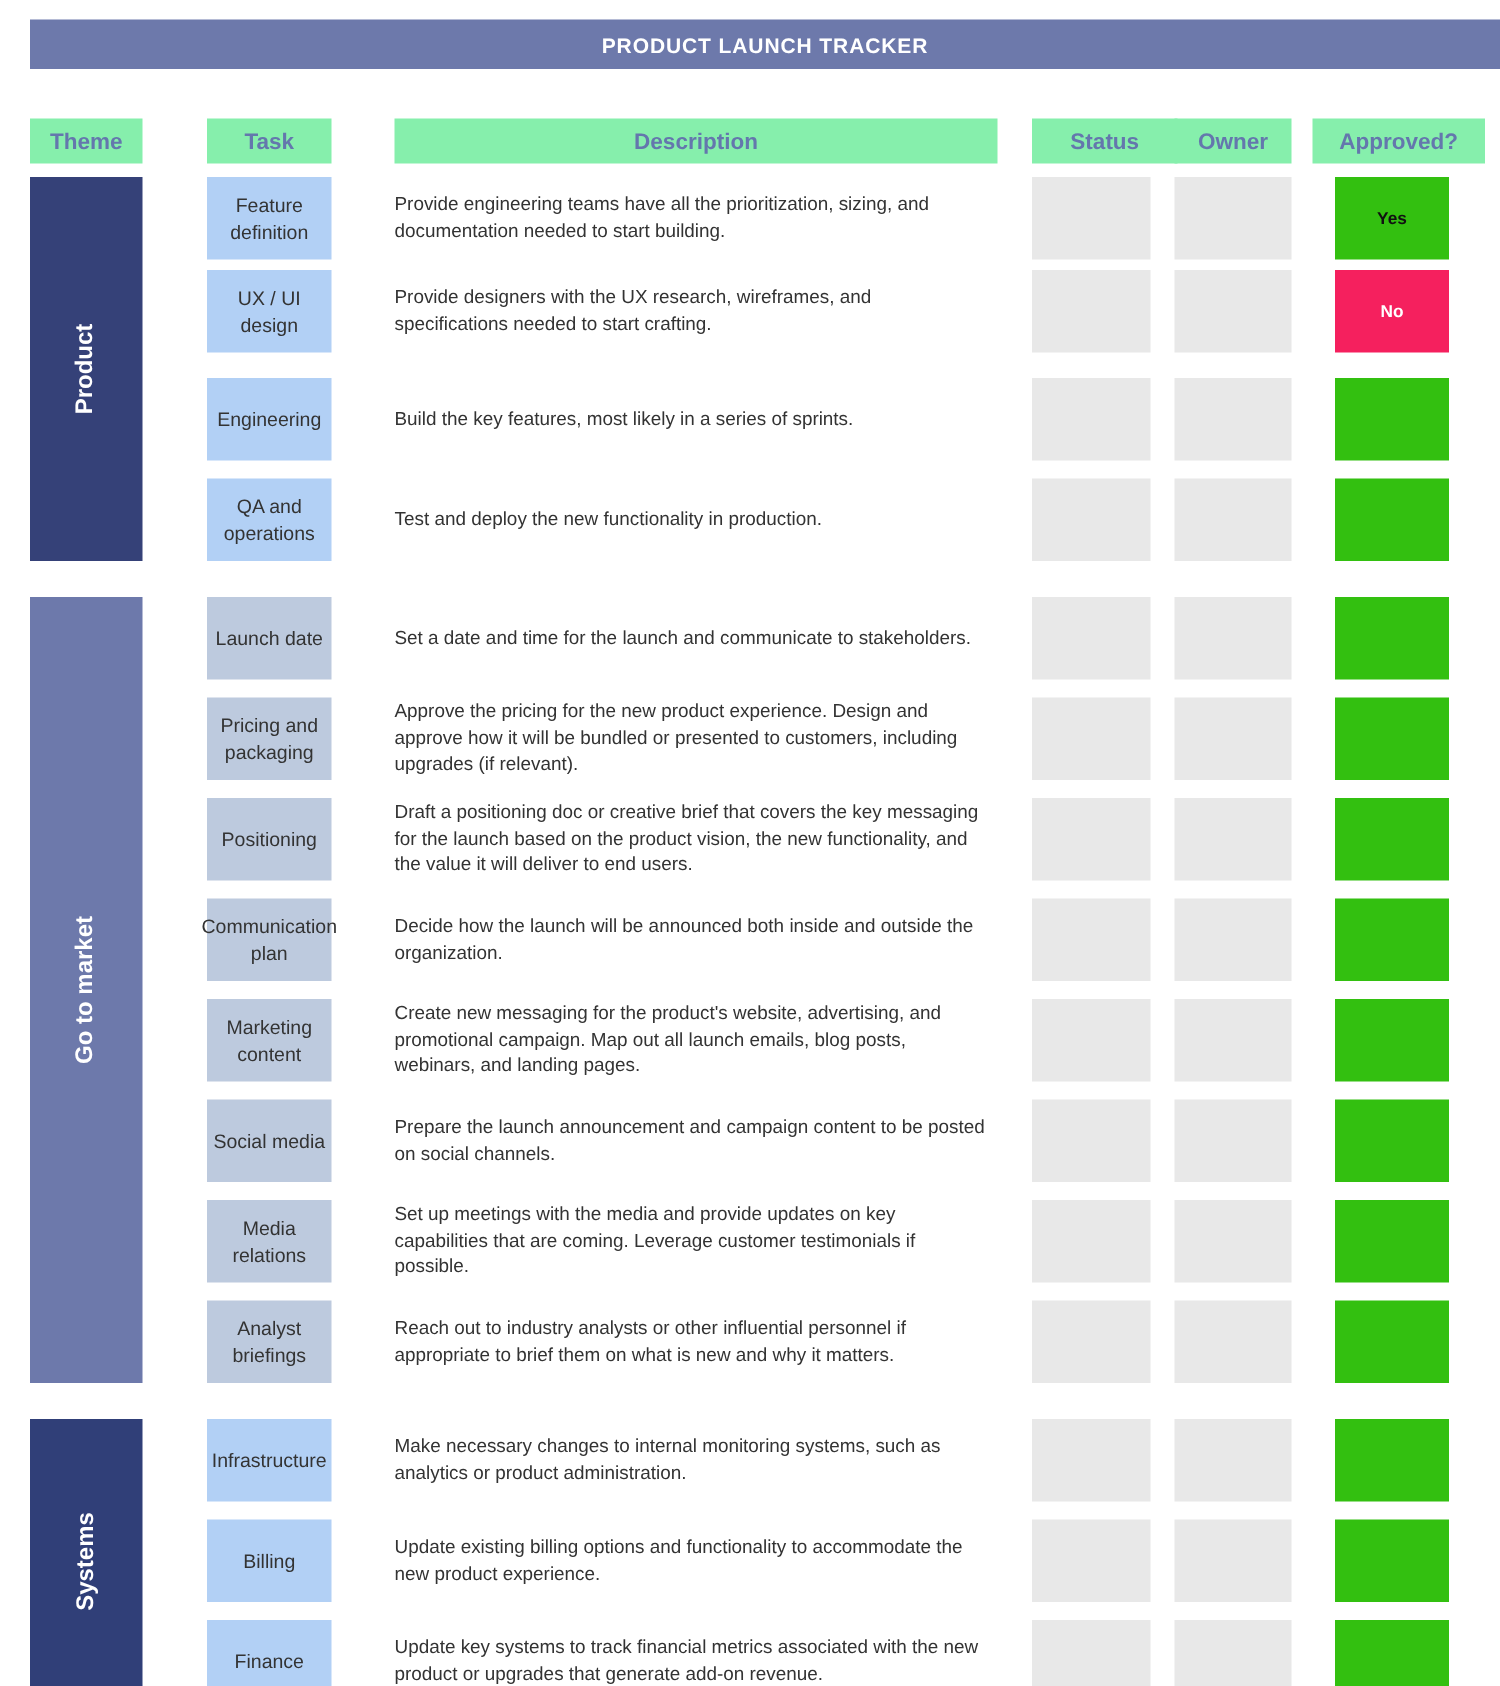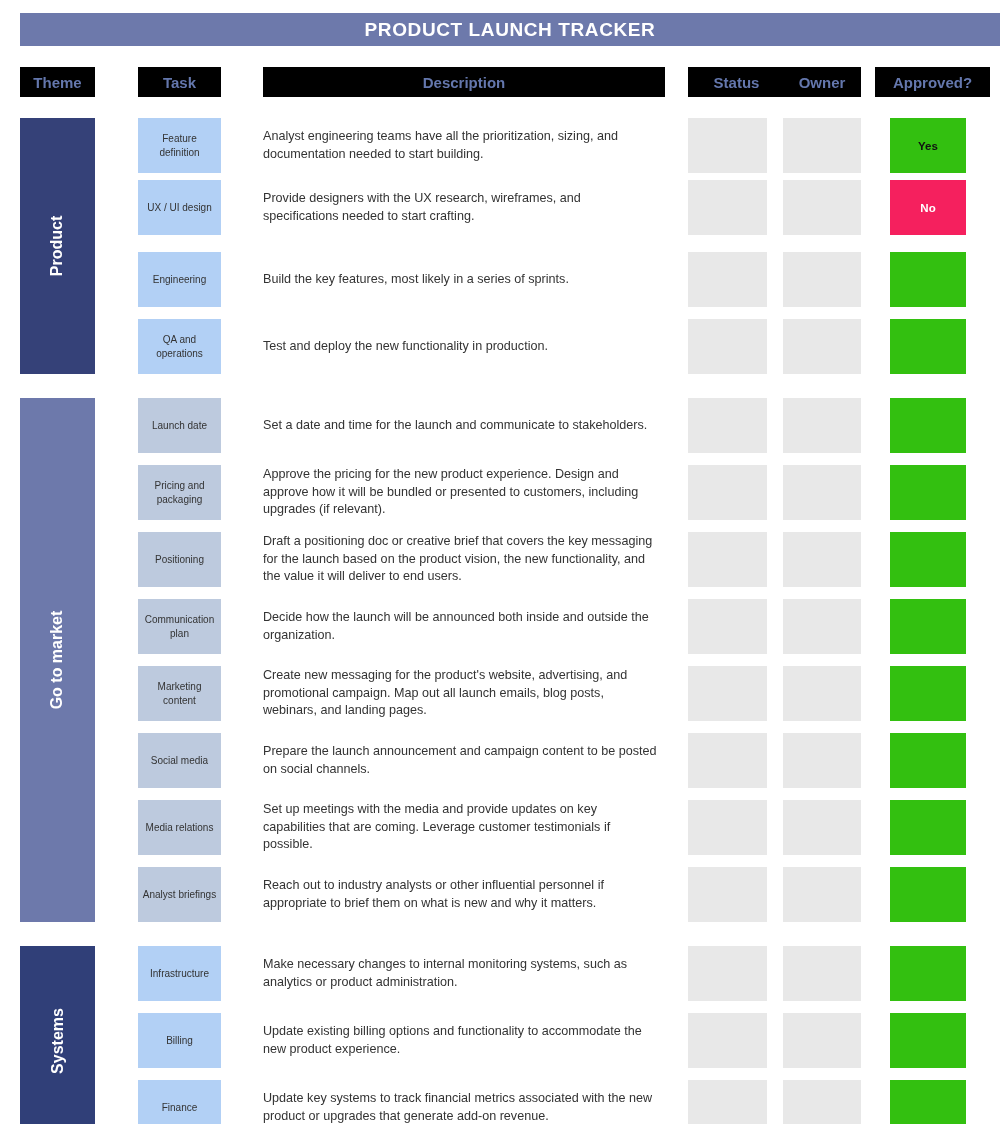--- a/index.html
+++ b/index.html
@@ -23,38 +23,38 @@
     top: 13px;
     width: 980px;
     height: 33px;
     background: #6d79ab;
     display: flex;
     align-items: center;
     justify-content: center;
   }
   .title-bar .title-text {
     color: #ffffff;
-    font-size: 19px;
+    font-size: 14px;
     font-weight: bold;
     letter-spacing: 0.6px;
   }
 
   
   .header-row {
     position: absolute;
     left: 0;
     top: 67px;
     width: 1000px;
     height: 30px;
   }
   .col-head {
     position: absolute;
-    top: 0;
+    top: 12px;
     height: 30px;
-    background: #000000;
+    background: #86efac;
     display: flex;
     align-items: center;
     justify-content: center;
     color: #6477ad;
     font-size: 15px;
     font-weight: bold;
   }
   .col-head.theme    { left: 20px;  width: 75px; }
   .col-head.task     { left: 138px; width: 83px; }
   .col-head.desc     { left: 263px; width: 402px; }
@@ -103,21 +103,21 @@
     top: 6px;
     height: 55px;
   }
   .cell.task {
     left: 138px;
     width: 83px;
     display: flex;
     align-items: center;
     justify-content: center;
     text-align: center;
-    font-size: 10px;
+    font-size: 13px;
     color: #333333;
     line-height: 1.35;
     padding: 0 3px;
     box-sizing: border-box;
   }
   .cell.desc {
     left: 263px;
     width: 400px;
     top: 0;
     height: 67px;
@@ -165,21 +165,21 @@
   <div class="col-head approved">Approved?</div>
 </div>
 
 <div class="grid" id="grid">
     <div class="theme-group" style="height: 280px;">
       <div class="theme-bar" style="background: rgb(53, 65, 120); height: 256px;">
         <span class="theme-label">Product</span>
       </div>
       <div class="row" style="top: 0px; position: absolute;">
         <div class="cell task" style="background: rgb(178, 208, 245);">Feature definition</div>
-        <div class="cell desc">Analyst engineering teams have all the prioritization, sizing, and documentation needed to start building.</div>
+        <div class="cell desc">Provide engineering teams have all the prioritization, sizing, and documentation needed to start building.</div>
         <div class="cell status"></div>
         <div class="cell owner"></div>
         <div class="cell approved" style="background: rgb(51, 192, 16); color: rgb(17, 17, 17);">Yes</div>
       </div>
       <div class="row" style="top: 62px; position: absolute;">
         <div class="cell task" style="background: rgb(178, 208, 245);">UX / UI design</div>
         <div class="cell desc">Provide designers with the UX research, wireframes, and specifications needed to start crafting.</div>
         <div class="cell status"></div>
         <div class="cell owner"></div>
         <div class="cell approved" style="background: rgb(245, 32, 94); color: rgb(255, 255, 255);">No</div>

